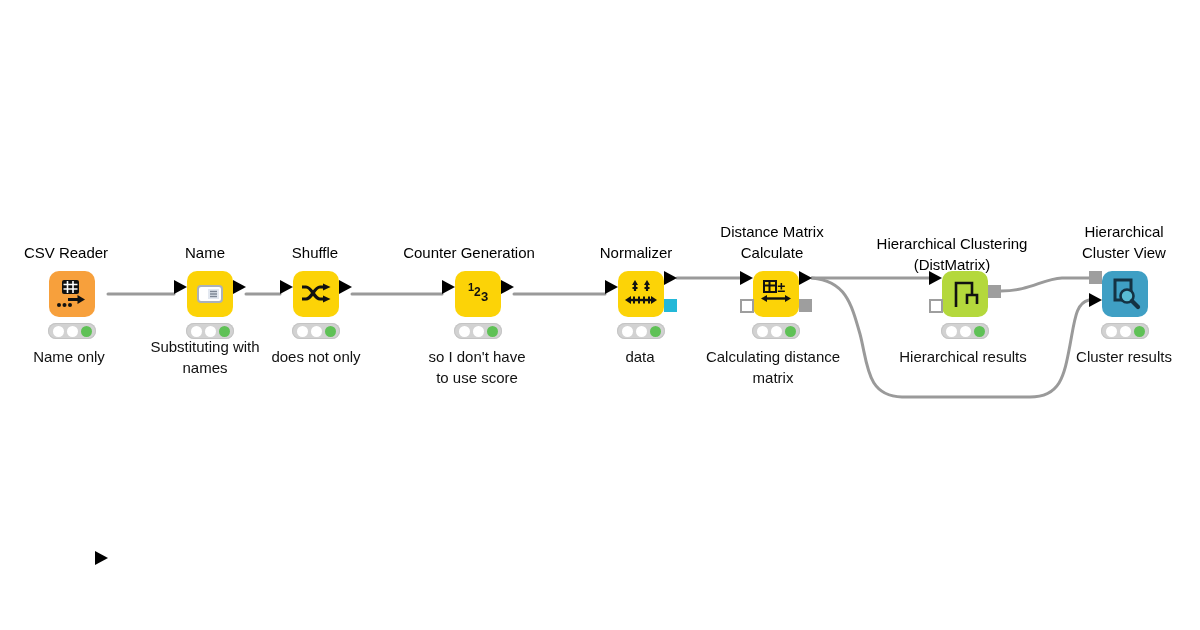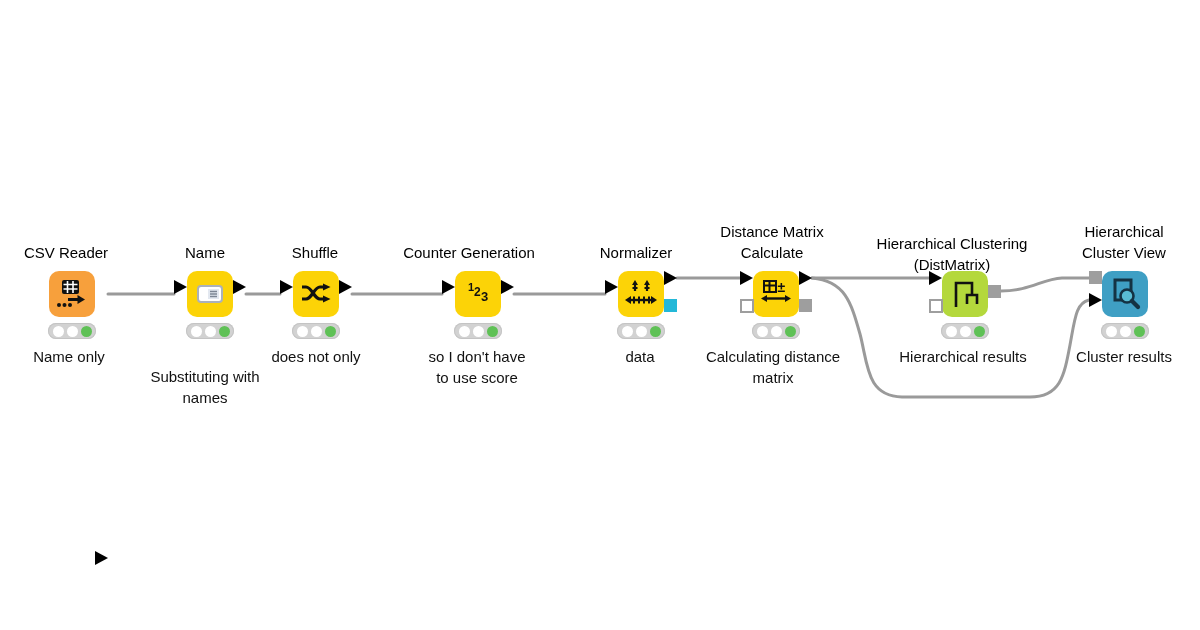--- a/index.html
+++ b/index.html
@@ -68,21 +68,21 @@
       <path d="M23 20.5 H30 M23 23 H30 M23 25.5 H30" stroke="#7d8694" stroke-width="1.5"></path>
     </svg>
     <div class="port-tri" style="left: -13px; top: 9px; border-left-color: rgb(0, 0, 0);"></div>
     <div class="port-tri" style="left: 46px; top: 9px; border-left-color: rgb(0, 0, 0);"></div>
   </div>
   <div class="traffic" style="left:186px;top:323px">
     <div class="bulb"></div>
     <div class="bulb"></div>
     <div class="bulb" style="background: rgb(95, 193, 86);"></div>
   </div>
-  <div class="node-anno" style="left:85px;top:366px">
+  <div class="node-anno" style="left:85px;top:336px">
     <div>Substituting with</div>
     <div>names</div>
   </div>
 
   <div class="node-title" style="left:195px;top:242px">Shuffle</div>
   <div class="node" style="left: 293px; top: 271px; background: rgb(252, 211, 7);">
     <svg width="46" height="46" viewBox="0 0 46 46">
       <path d="M9 16 h4 c6 0 8 12 14 12 h4" stroke="#111" stroke-width="3.2" fill="none"></path>
       <path d="M9 28 h4 c6 0 8 -12 14 -12 h4" stroke="#111" stroke-width="3.2" fill="none"></path>
       <path d="M30 12.5 l7.5 3.5 -7.5 3.5 z" fill="#111"></path>

